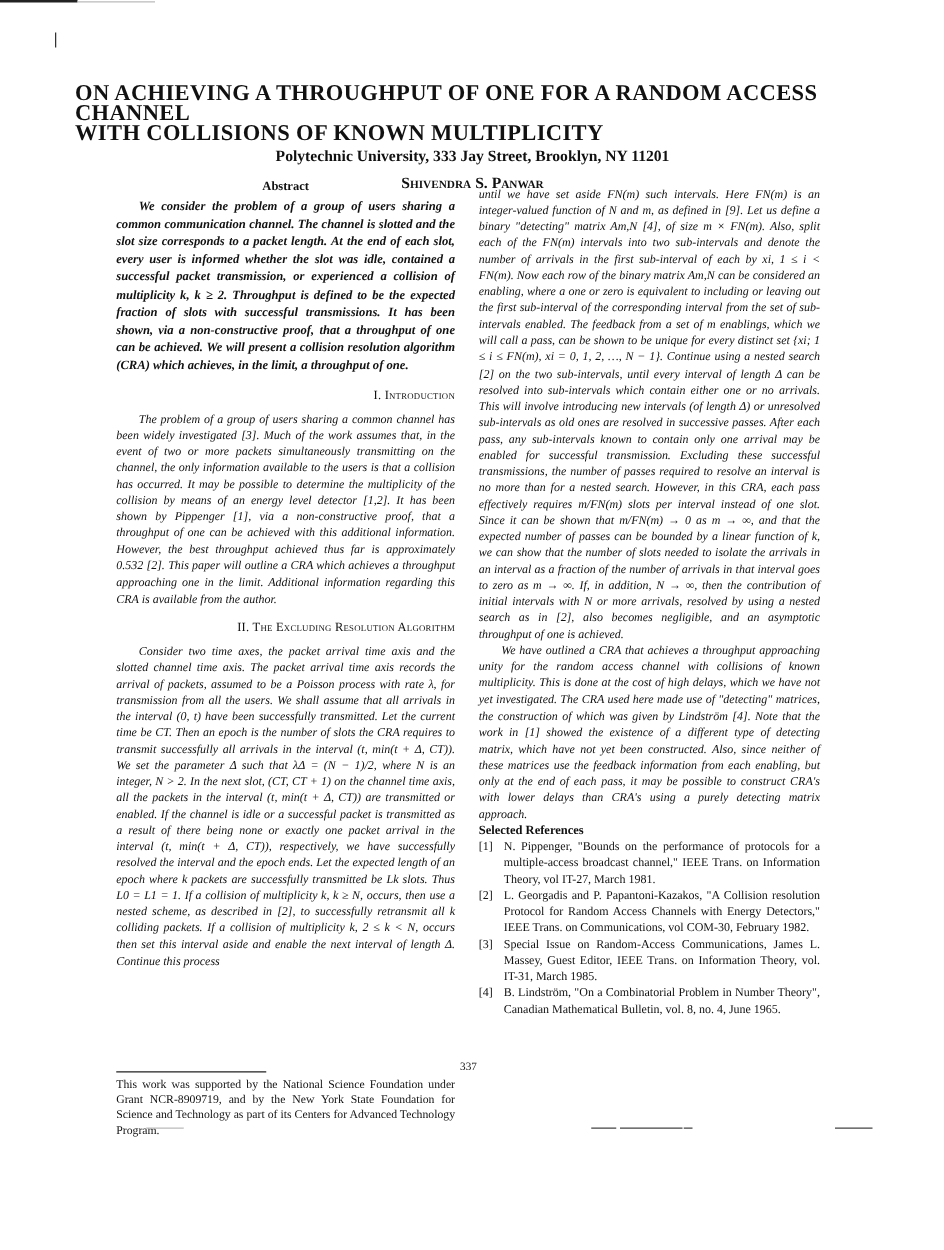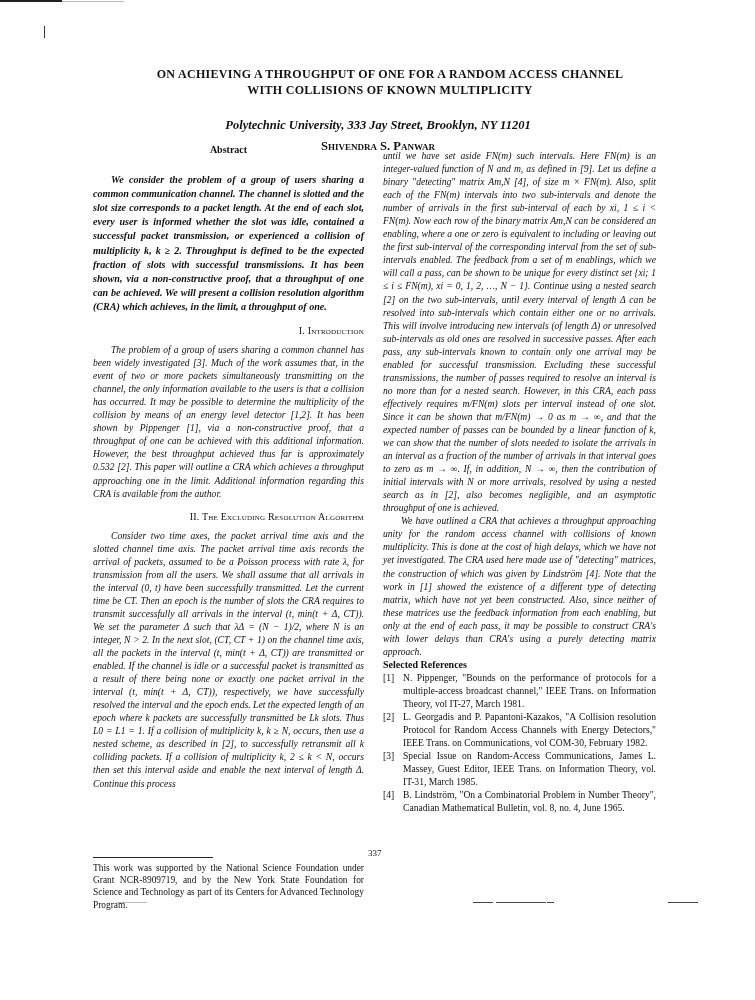--- a/index.html
+++ b/index.html
@@ -1,26 +1,26 @@
 <!DOCTYPE html>
 <html><head>
 <meta charset="utf-8">
 <style>
   html, body { margin:0; padding:0; background:#ffffff; }
   body { width:755px; height:1000px; position:relative; overflow:hidden; font-family:"DejaVu Serif","Liberation Serif",serif; color:#111; }
   .scan-line-top { position:absolute; left:0; top:0; width:62px; height:2px; background:#222; }
   .scan-line-top2 { position:absolute; left:62px; top:1px; width:62px; height:1px; background:#bbb; }
   .cursor-mark { position:absolute; left:44px; top:26px; width:1px; height:12px; background:#333; }
-  .title { position:absolute; left:72px; top:66px; width:636px; text-align:center; font-family:"Liberation Serif",serif; font-weight:bold; font-size:12px; line-height:16px; letter-spacing:0.3px; }
+  .title { position:absolute; left:60px; top:66px; width:636px; font-family:"Liberation Serif",serif; font-weight:bold; font-size:18px; line-height:16px; letter-spacing:0.3px; }
   .author { position:absolute; left:60px; top:101px; width:636px; text-align:center; font-family:"Liberation Serif",serif; font-weight:bold; font-size:12.5px; font-variant:small-caps;margin-top:38px; }
-  .affil { position:absolute; left:60px; top:118px; width:636px; text-align:center; font-family:"Liberation Serif",serif; font-weight:bold; font-size:12.5px;font-style:italic; }
+  .affil { position:absolute; left:60px; top:118px; width:636px; text-align:center; font-family:"Liberation Serif",serif; font-weight:bold; font-size:12.5px; }
   .col { position:absolute; font-family:"Liberation Serif",serif; font-size:9.6px; line-height:13.05px; text-align:justify; }
   .col-left { left:93px; top:143px; width:271px; }
   .col-right { left:383px; top:149px; width:273px; }
-  .abstract-head { text-align:center; font-weight:bold; font-size:10px; margin-bottom:17px; }
+  .abstract-head { text-align:center; font-weight:bold; font-size:10px; margin-bottom:3px; }
   .abstract-body { font-weight:bold; font-size:10.1px; line-height:14.1px; text-indent:18px; }
   .sec-head { text-align:right; font-variant:small-caps; font-size:10px; margin:10px 0 6px 0; letter-spacing:0.2px; }
   p { margin:0; text-indent:18px;font-style:italic; }
   .refs-head { font-weight:bold; font-size:10px; margin-top:0; }
   .ref { display:flex; gap:4px; text-align:justify; }
   .ref-num { flex:0 0 16px; }
   .ref-text { flex:1; }
   .fn-rule { position:absolute; left:93px; top:857px; width:120px; height:1px; background:#222; }
   .footnote { position:absolute; left:93px; top:862px; width:271px; font-family:"Liberation Serif",serif; font-size:9.4px; line-height:12.2px; text-align:justify; }
   .page-num { position:absolute; left:368px; top:848px; font-family:"Liberation Serif",serif; font-size:9px; }

